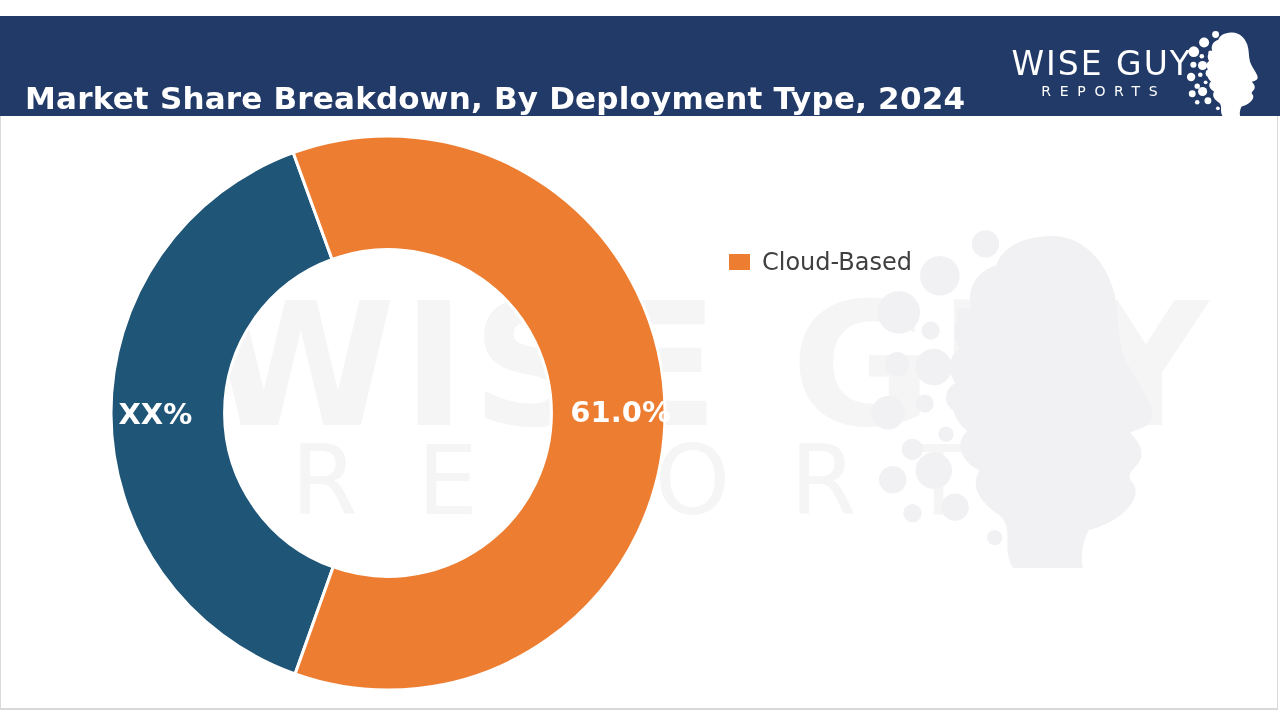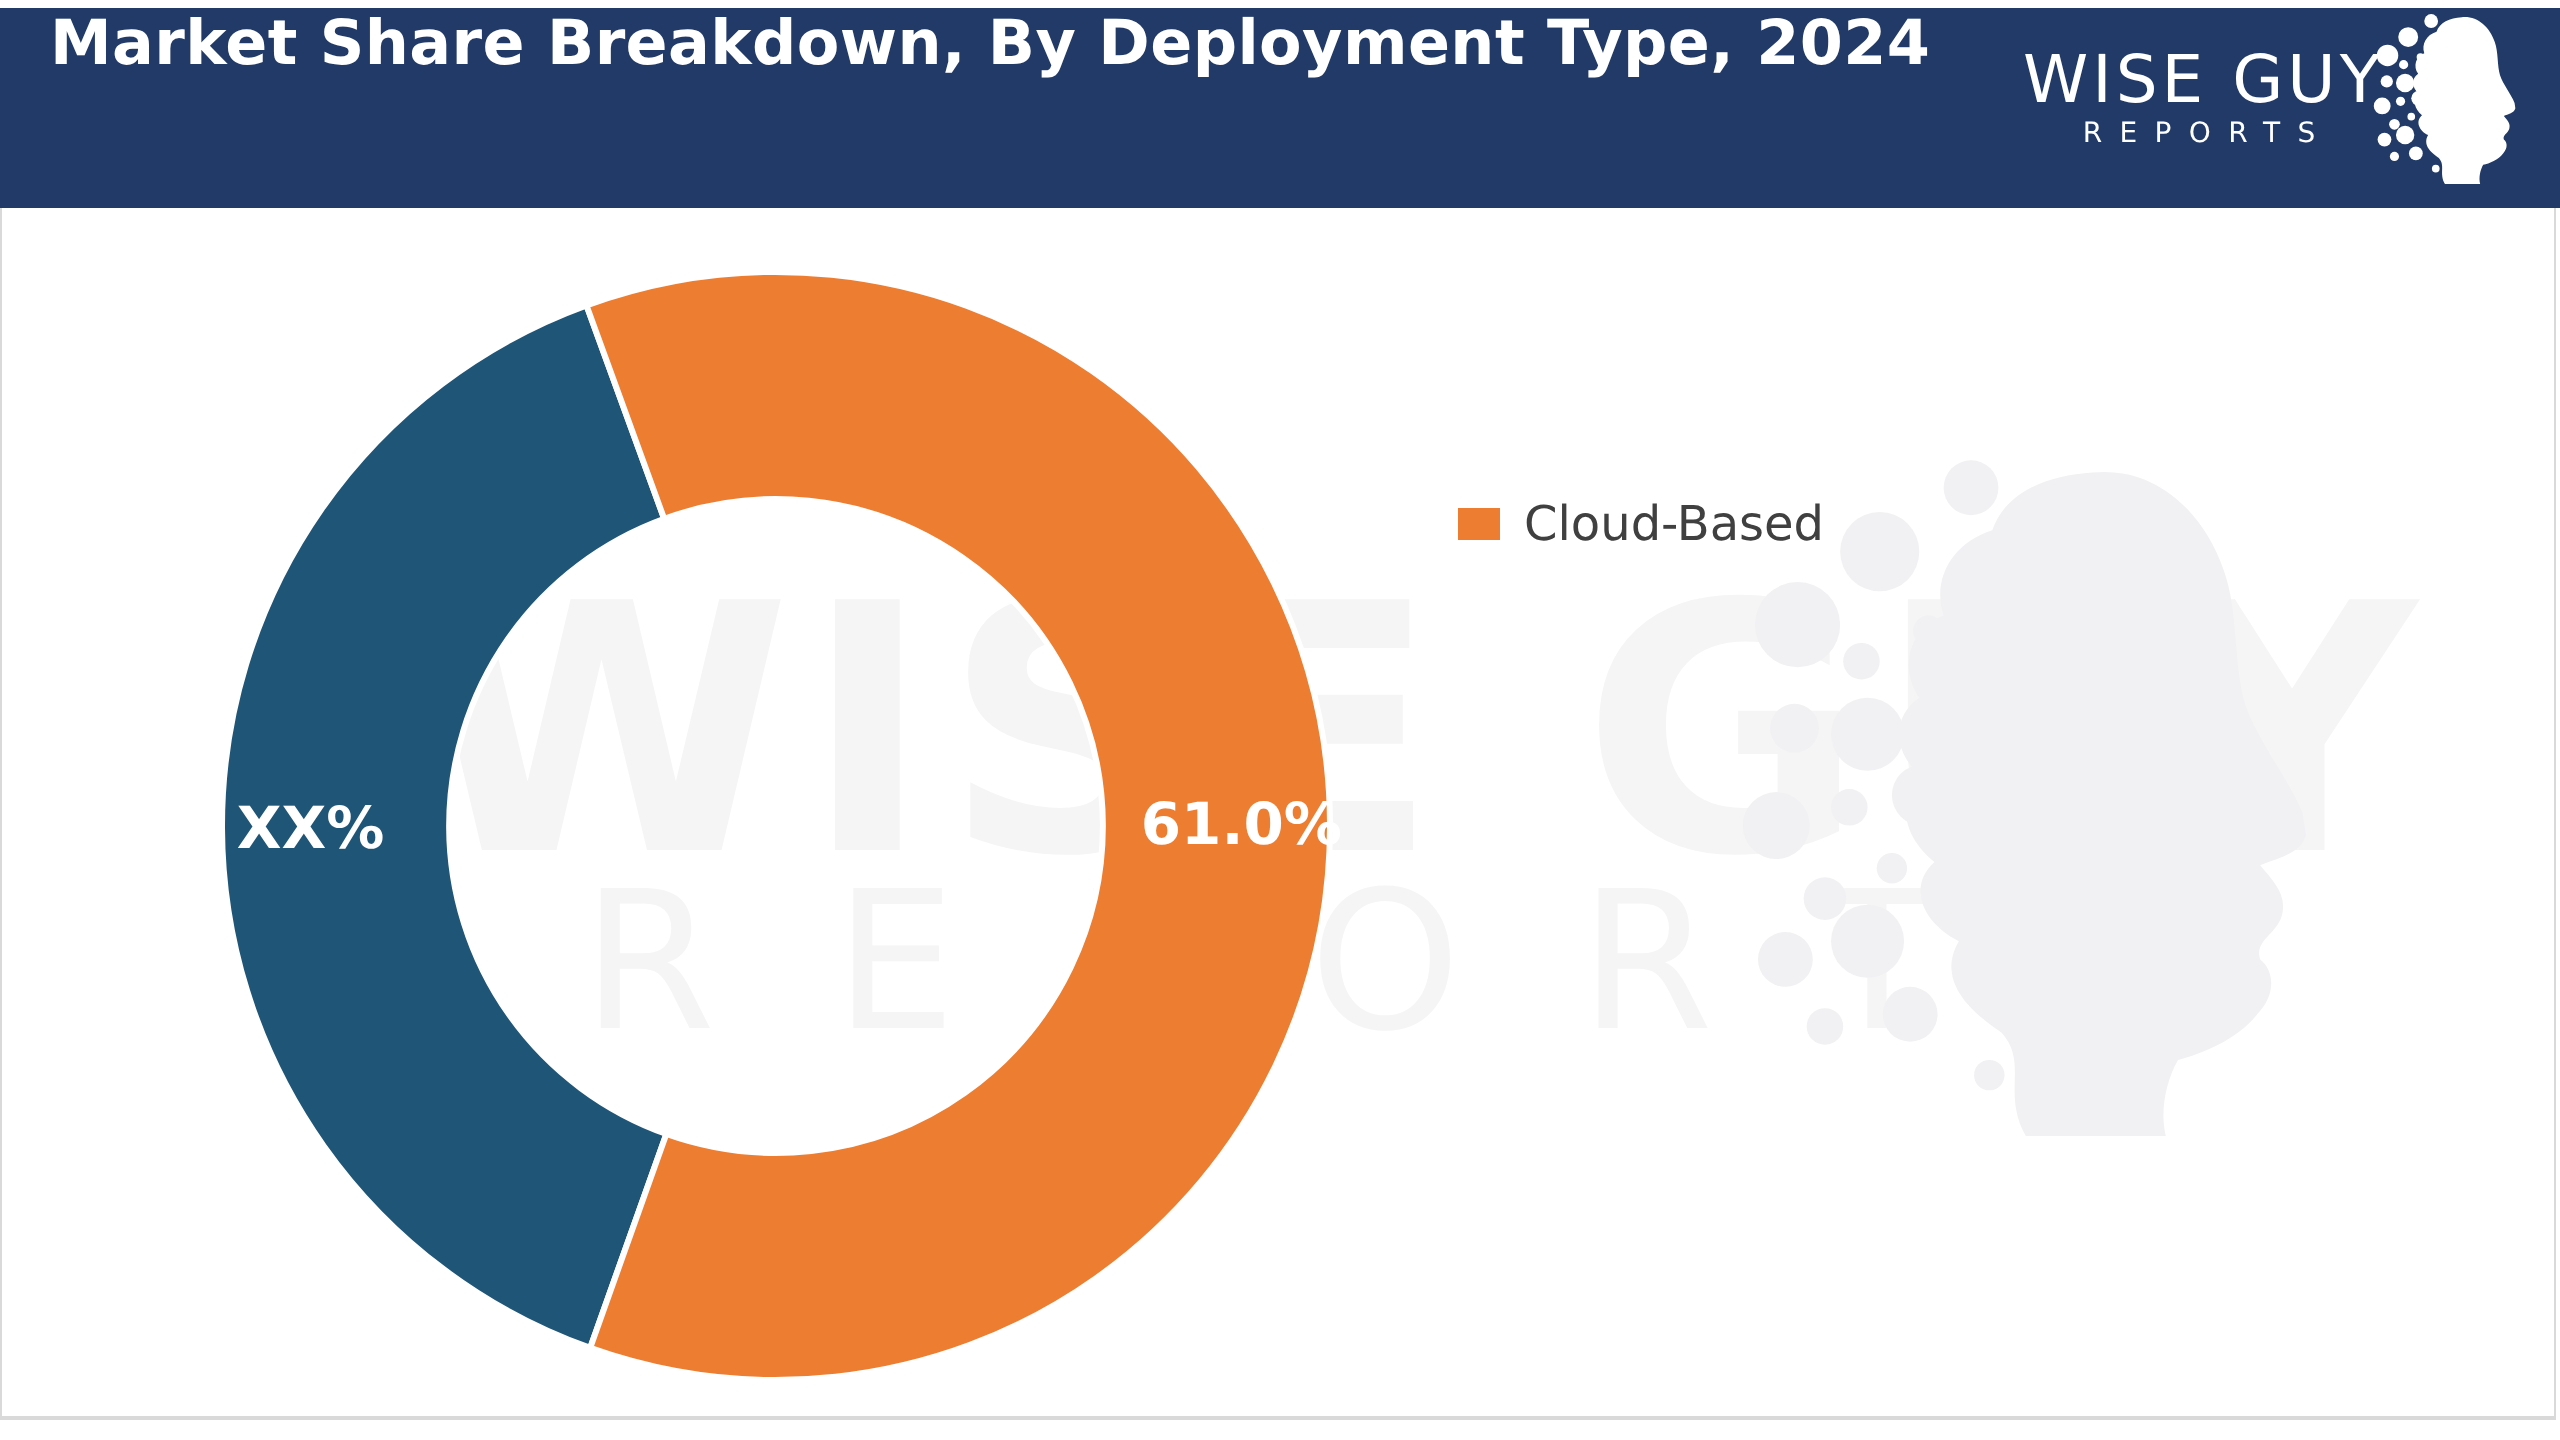--- a/index.html
+++ b/index.html
@@ -3,23 +3,23 @@
 <meta charset="utf-8">
 <style>
   html,body{margin:0;padding:0;}
   body{
     width:1280px;height:720px;position:relative;overflow:hidden;
     background:#ffffff;
     font-family:"DejaVu Sans","Liberation Sans",sans-serif;
   }
   
   .header{
-    position:absolute;top:4px;left:0;width:1280px;height:100px;
-    background:#223A67;display:flex;align-items:flex-start;justify-content:space-between;
-    box-sizing:border-box;padding:0 14px 12px 25px;z-index:10;
+    position:absolute;top:16px;left:0;width:1280px;height:100px;
+    background:#223A67;display:flex;align-items:flex-end;justify-content:space-between;
+    box-sizing:border-box;padding:0 14px 0 25px;z-index:10;
   }
   .title{
     color:#ffffff;font-size:31px;font-weight:700;letter-spacing:.2px;margin:0;
   }
   .logo{display:flex;align-items:center;color:#ffffff;}
   .logo-text{display:flex;flex-direction:column;align-items:center;margin-right:-10px;}
   .logo-word{font-size:33px;font-weight:400;letter-spacing:2px;line-height:1;}
   .logo-sub{font-size:14px;font-weight:400;letter-spacing:.62em;text-indent:.3em;margin-top:4px;line-height:1;}
   .logo-face{width:84px;height:88px;color:#ffffff;flex:0 0 auto;}
   

